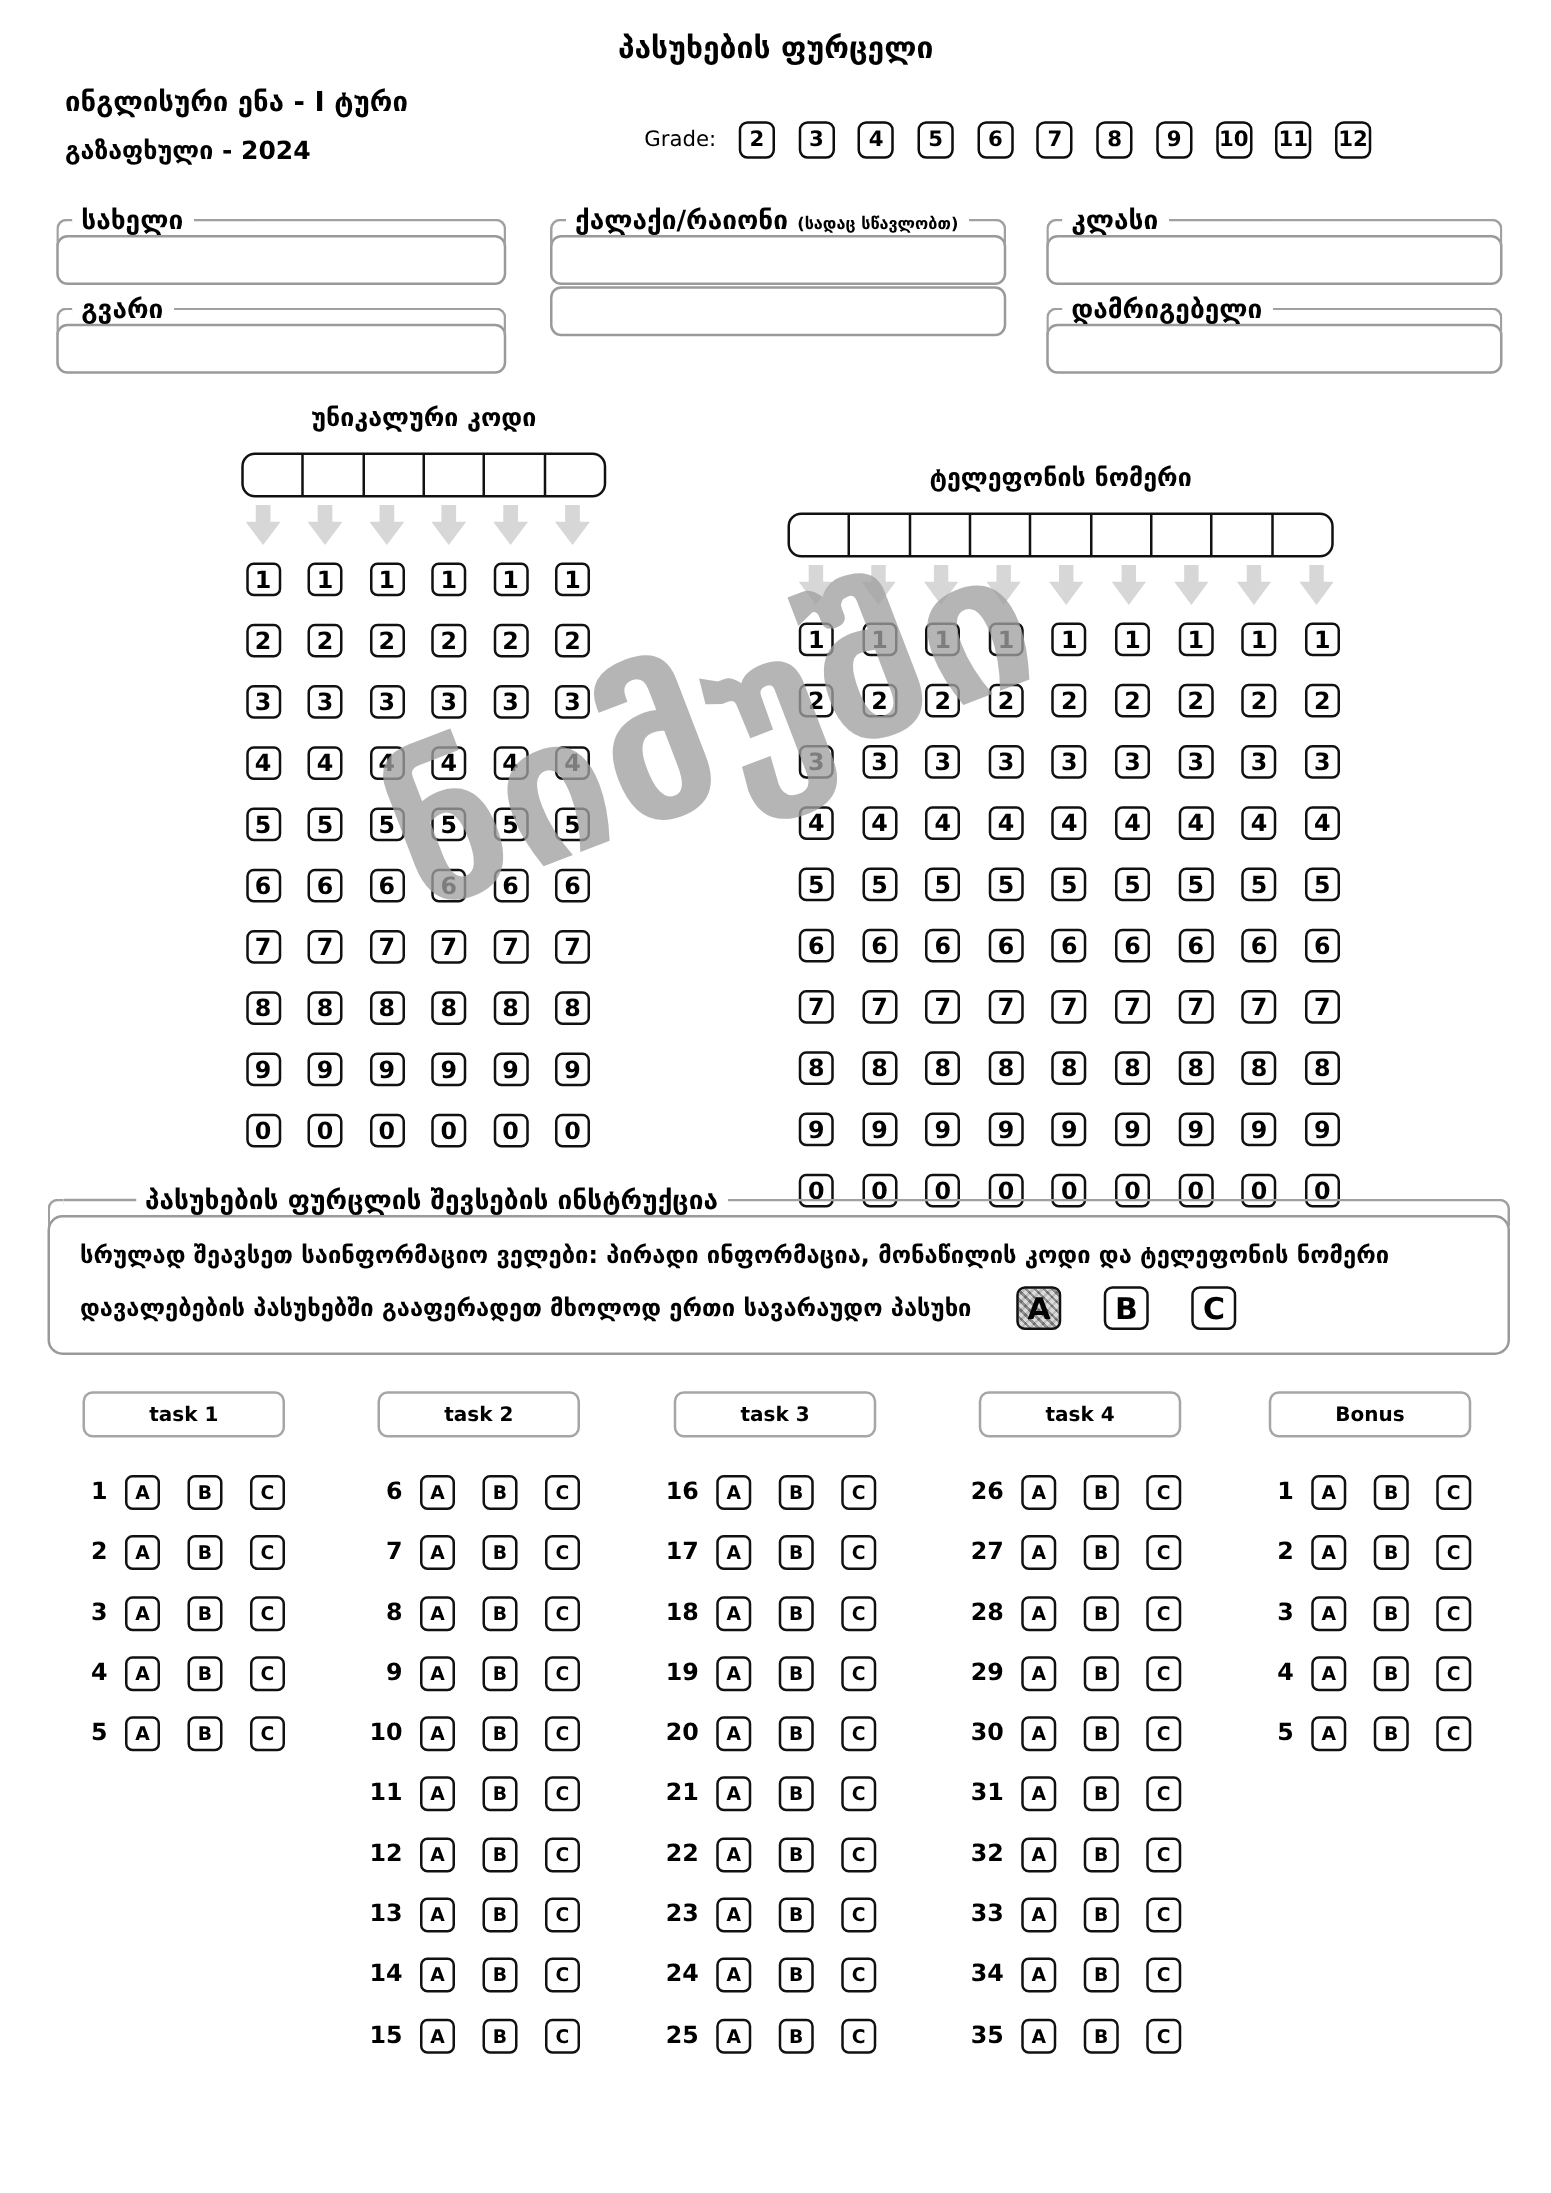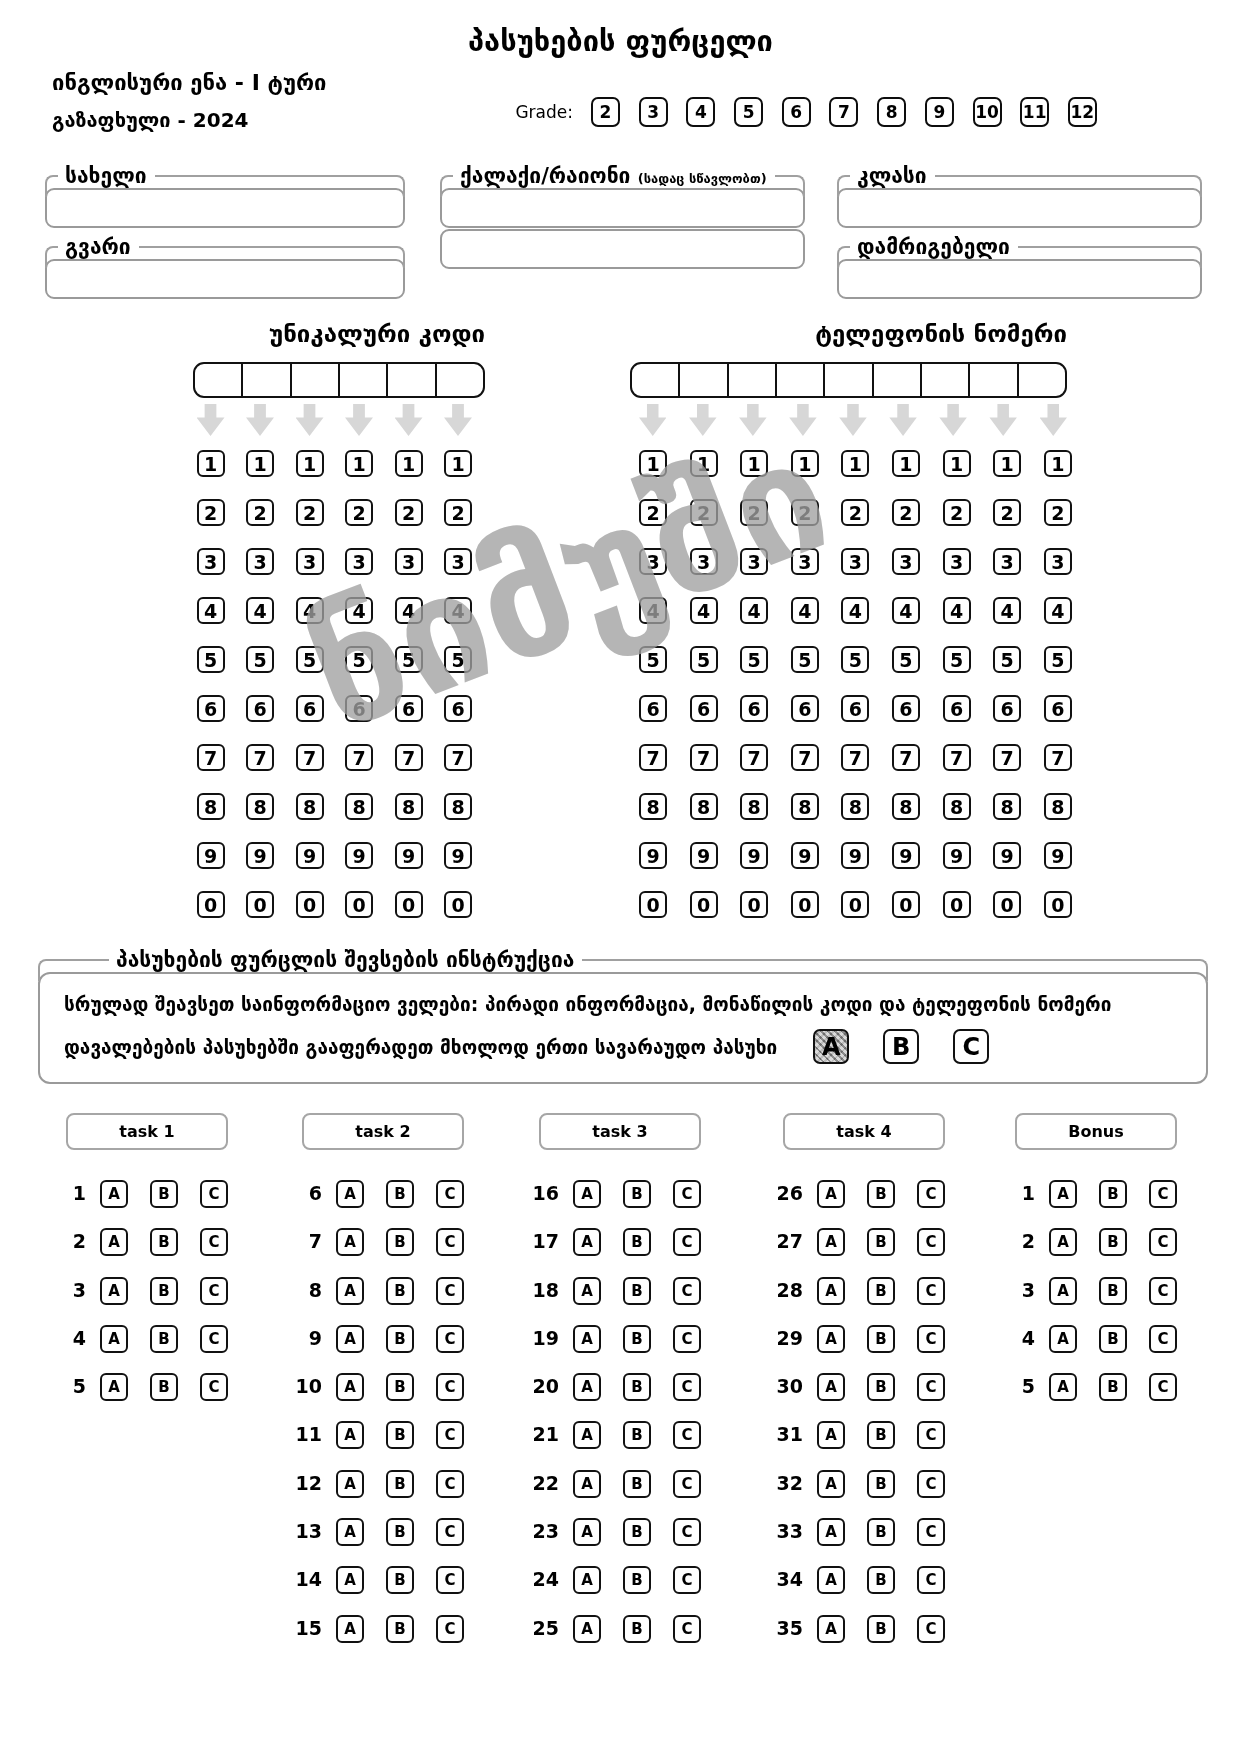--- a/index.html
+++ b/index.html
@@ -1,21 +1,21 @@
 <!DOCTYPE html>
 <html><head>
 <meta charset="utf-8">
 <style>
   html,body{margin:0;padding:0;background:#fff;}
   #page{position:relative;width:1241px;height:1754px;background:#fff;overflow:hidden;
         font-family:"DejaVu Sans",sans-serif;color:#000;}
 
   
   .title{position:absolute;top:24px;left:0;width:1241px;text-align:center;
-         font-size:29px;font-weight:bold;}
+         font-size:24px;font-weight:bold;}
   .hl1{position:absolute;left:52px;top:70px;font-size:22px;font-weight:bold;}
   .hl2{position:absolute;left:52px;top:108px;font-size:20px;font-weight:600;}
 
   .grade-row{position:absolute;left:470px;top:97px;display:flex;align-items:center;margin-left:41px;}
   .grade-label{font-size:17px;margin-right:18px;width:62px;text-align:right;}
   .gboxes{display:flex;gap:18.7px;}
   .gbox{width:29px;height:30px;border:2px solid #0d0d0d;border-radius:7px;
         display:flex;align-items:center;justify-content:center;
         font-size:17px;font-weight:bold;background:#fff;box-sizing:border-box;}
 
@@ -29,22 +29,22 @@
   .lead{width:58px;height:20px;border-top:2px solid #a0a0a0;margin-top:13px;flex:0 0 auto;}
   .tail{flex:1;height:20px;border-top:2px solid #a0a0a0;border-right:2px solid #a0a0a0;
         border-top-right-radius:8px;margin-top:13px;}
   .lab{padding:0 8px 0 7px;font-size:21px;font-weight:bold;white-space:nowrap;line-height:28px;}
   .note{font-size:13px;font-weight:bold;}
   .fbox{height:40px;border:2px solid #9a9a9a;border-radius:9px;background:#fff;
         margin-top:-4px;box-sizing:border-box;}
 
   
   .code-panel{position:absolute;top:318px;}
-  .cp0{left:193px;width:292px;} .cp1{left:630px;width:437px;}
-  .ptitle{text-align:right;font-size:24px;font-weight:bold;line-height:32px;}
+  .cp0{left:193px;width:292px;} .cp1{left:630px;width:437px;margin-top:48px;}
+  .ptitle{text-align:center;font-size:20px;font-weight:bold;line-height:32px;}
   .segbox{display:flex;height:36px;border:2.5px solid #111;border-radius:11px;
           margin-top:12px;overflow:hidden;background:#fff;box-sizing:border-box;}
   .segcell{flex:1;}
   .segcell + .segcell{border-left:2px solid #111;}
   .arrows{display:flex;margin-top:6px;}
   .cp0 .arrows{margin-left:3.5px;gap:21.5px;}
   .cp1 .arrows{margin-left:9px;gap:22.6px;}
   .arrow{width:28px;height:32px;background:#d7d7d7;
          clip-path:polygon(29% 0,71% 0,71% 42%,100% 42%,50% 100%,0 42%,29% 42%);}
   .dgrid{display:grid;margin-top:14px;row-gap:22px;}

